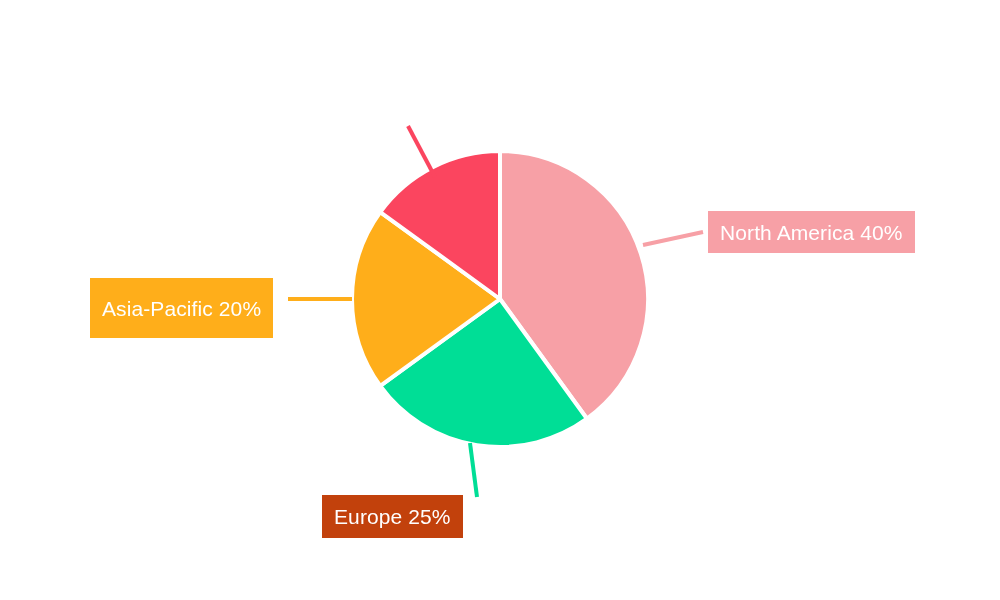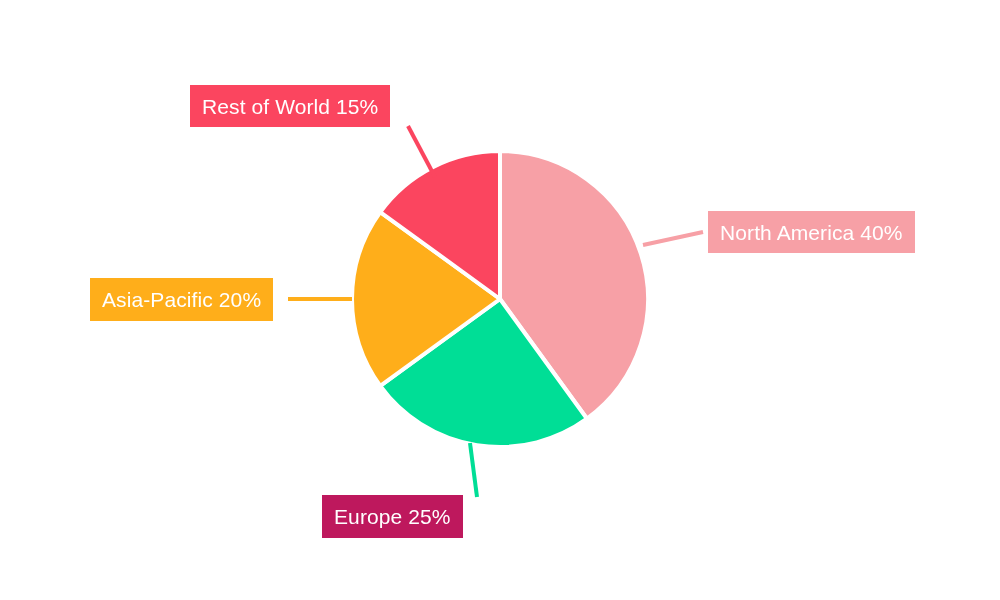--- a/index.html
+++ b/index.html
@@ -56,21 +56,21 @@
     height: 42px;
   }
   #label-europe {
     left: 322px;
     top: 495px;
     height: 43px;
   }
   #label-asia-pacific {
     left: 90px;
     top: 278px;
-    height: 43px;
+    height: 60px;
   }
   #label-rest-of-world {
     left: 190px;
     top: 85px;
     height: 42px;
   }
 </style>
 </head>
 <body>
 
@@ -86,19 +86,18 @@
     <g>
       <line class="leader-line" x1="643" y1="245" x2="703" y2="232" stroke="#F7A0A6"></line>
       <line class="leader-line" x1="470" y1="443" x2="477" y2="497" stroke="#00DE96"></line>
       <line class="leader-line" x1="352" y1="299" x2="288" y2="299" stroke="#FFAE1A"></line>
       <line class="leader-line" x1="435" y1="177" x2="408" y2="126" stroke="#FB455F"></line>
     </g>
   </svg>
 
   <div class="pie-label" id="label-north-america" style="background:#F7A0A6;">North America 40%</div>
 
-  <div class="pie-label" id="label-europe" style="background:#be185d;">Europe 25%</div>
+  <div class="pie-label" id="label-europe" style="background:#c2410c;">Europe 25%</div>
 
   <div class="pie-label" id="label-asia-pacific" style="background:#FFAE1A;">Asia-Pacific 20%</div>
 
-  <div class="pie-label" id="label-rest-of-world" style="background:#FB455F;">Rest of World 15%</div>
 
 </div>
 
 </body></html>

